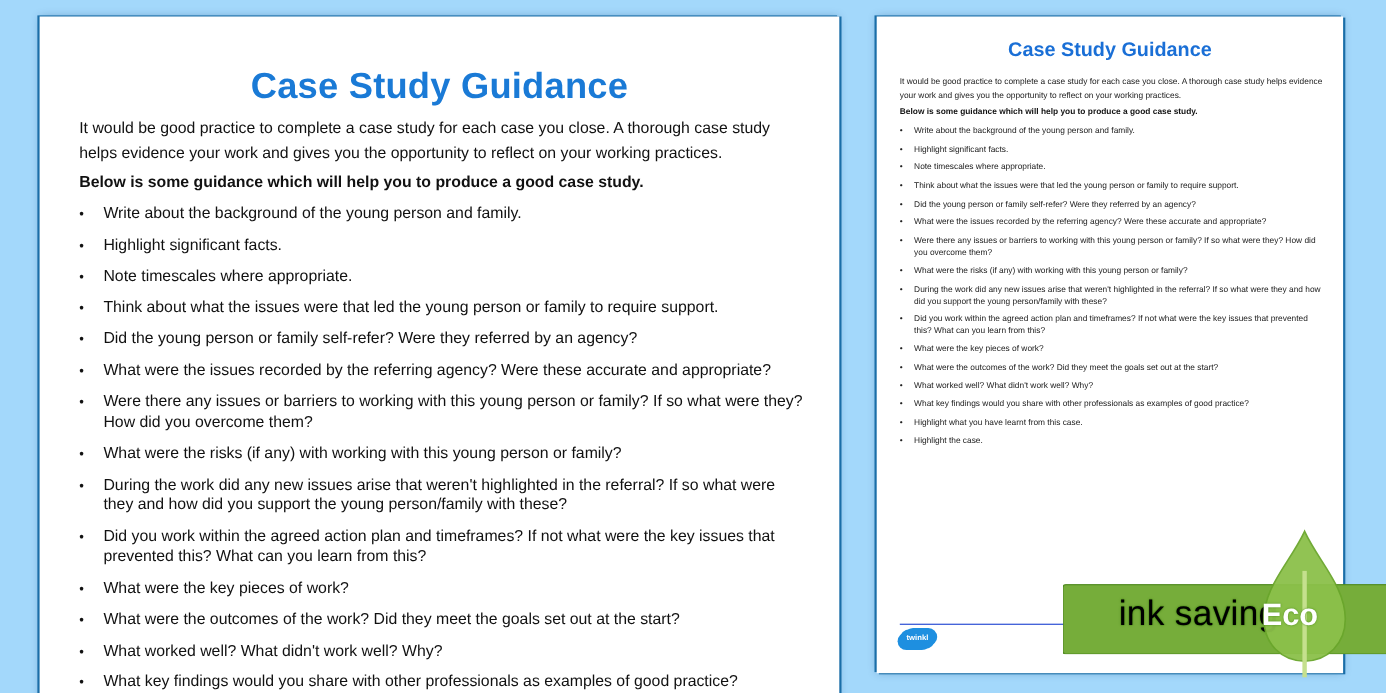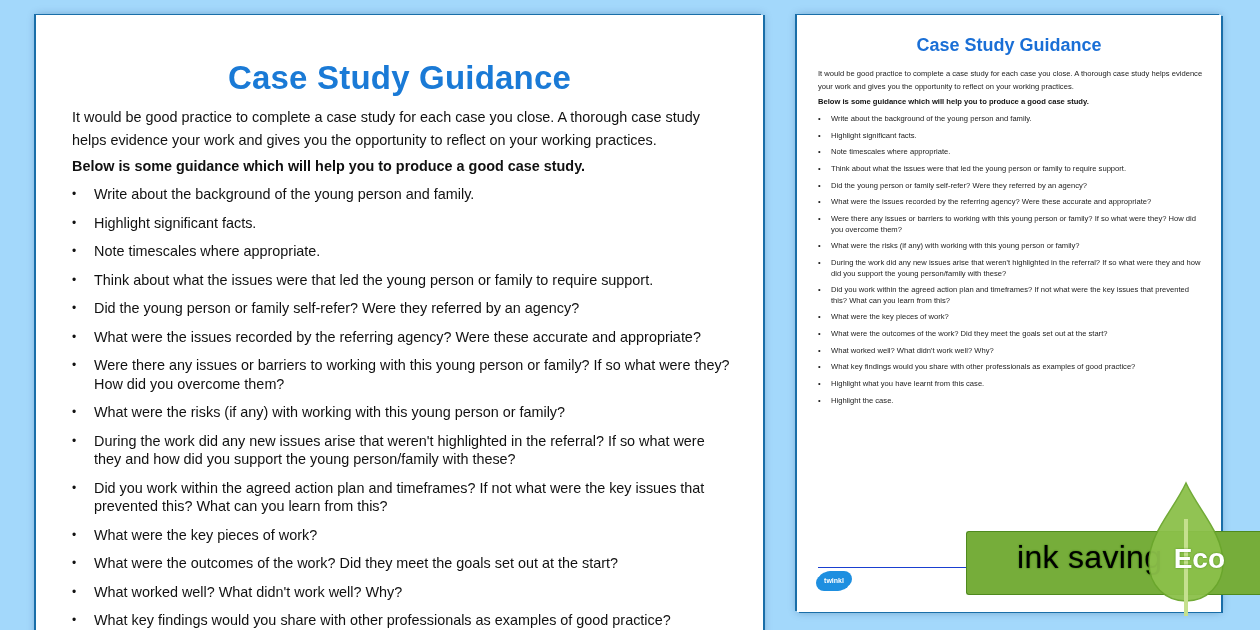--- a/index.html
+++ b/index.html
@@ -191,21 +191,21 @@
       left: 1147px;
       top: 481px;
       width: 78px;
       height: 135px;
     }
     .leaf .eco-text {
       position: absolute;
       left: 0;
       top: 62px;
       width: 78px;
-      text-align: right;
+      text-align: left;
       color: #ffffff;
       font-size: 28px;
       font-weight: bold;
       text-shadow: 0 0 2px #4a8a18;
     }
   </style>
 </head>
 <body>
 
 <div class="page-large">

